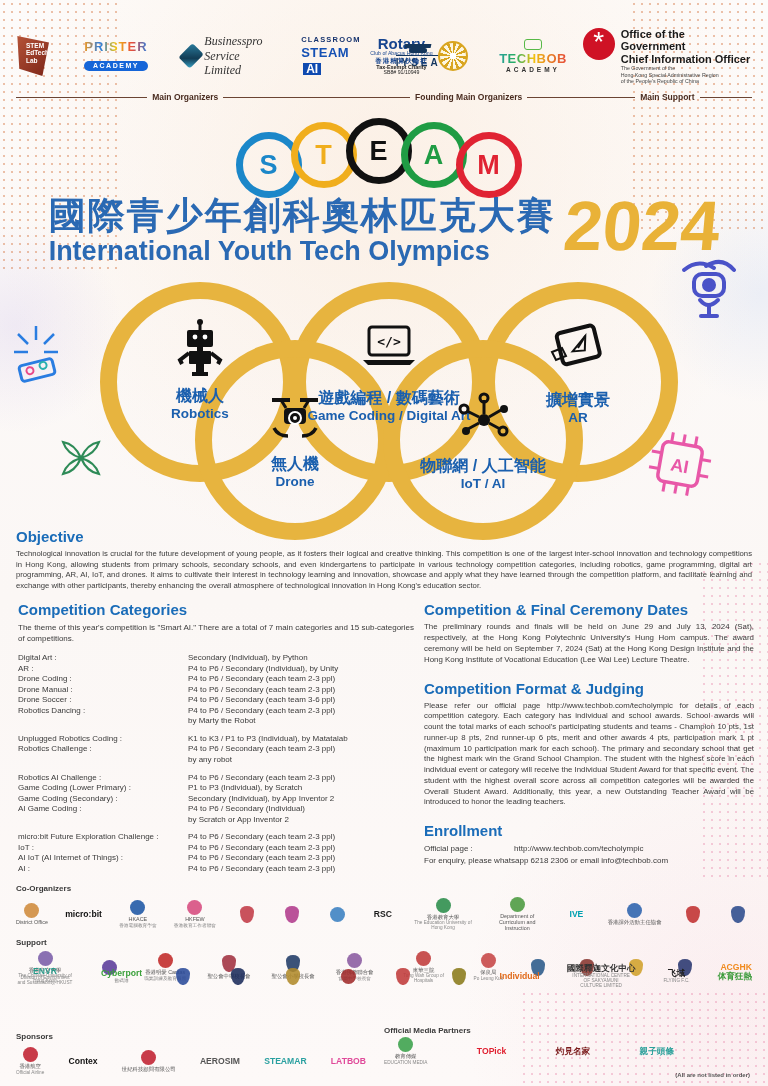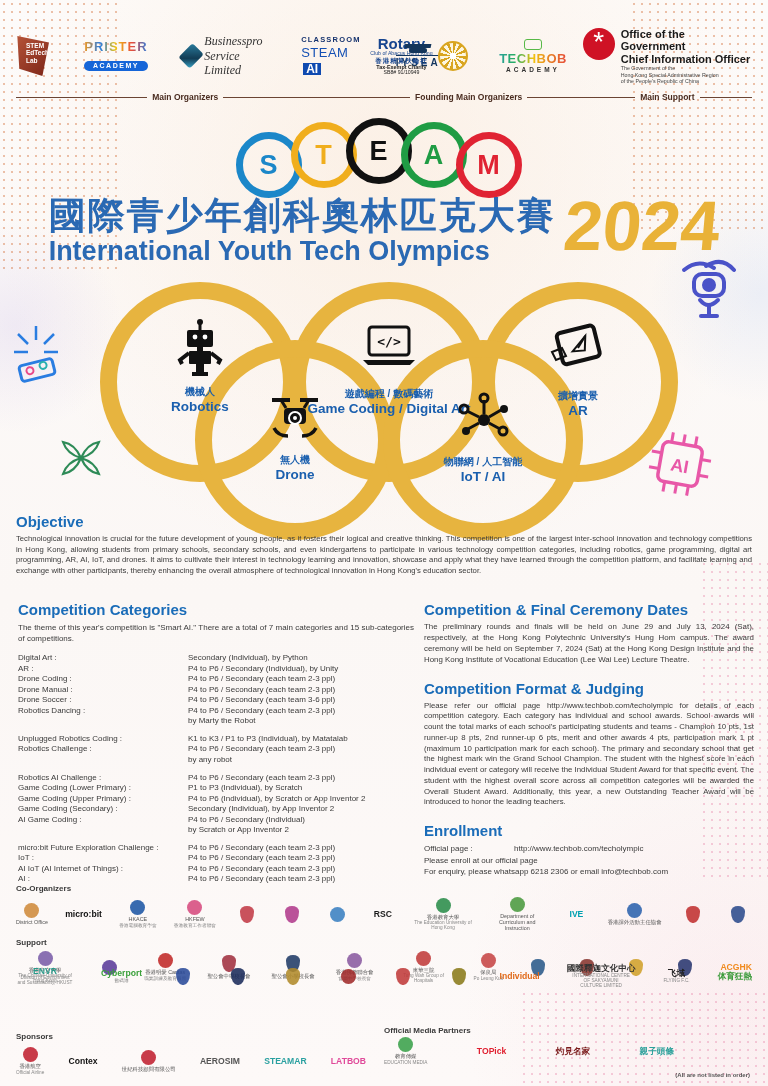--- a/index.html
+++ b/index.html
@@ -31,21 +31,21 @@
     background:linear-gradient(90deg,#f59a1d,#2a7de1,#f1c40f,#e74c3c,#2a7de1);
     -webkit-background-clip:text;background-clip:text;color:transparent;}
   .prister-academy{display:inline-block;background:#1565d8;color:#fff;font-size:7px;font-weight:700;
     padding:1.5px 9px;border-radius:9px;letter-spacing:1.5px;margin-top:1px;}
   .lg-busi{display:flex;align-items:center;gap:5px;}
   .busi-diamond{width:20px;height:20px;background:linear-gradient(135deg,#2a7d9e,#123c55 60%,#3aa6c8);
     transform:rotate(45deg);border-radius:3px;}
   .busi-txt{font-family:"Liberation Serif",serif;font-style:italic;font-size:12px;color:#333;line-height:1.2;}
   .lg-class{text-align:left;line-height:1;}
   .cls-room{font-size:7.5px;font-weight:700;color:#16336e;letter-spacing:1.2px;}
-  .cls-steam{font-size:13px;font-weight:400;color:#1450b4;letter-spacing:.5px;}
+  .cls-steam{font-size:13px;font-weight:700;color:#1450b4;letter-spacing:.5px;}
   .cls-ai{display:inline-block;background:#0f4ab0;color:#fff;font-size:12px;font-weight:800;padding:0 3px;margin-left:2px;}
   .lg-iysea{text-align:center;color:#12355f;}
   .cap{width:26px;height:9px;position:relative;margin:0 auto 2px;}
   .cap::before{content:"";position:absolute;left:4px;top:4px;width:18px;height:5px;background:#14365c;border-radius:2px;}
   .cap::after{content:"";position:absolute;left:0;top:0;width:26px;height:4px;background:#14365c;transform:skewX(-12deg);}
   .iysea-word{font-size:10px;font-weight:700;letter-spacing:3px;border-top:1px solid #12355f;padding-top:1px;}
   .lg-rotary{display:flex;align-items:center;gap:5px;}
   .rotary-txt{text-align:center;line-height:1.15;}
   .rotary-word{font-size:15px;font-weight:800;color:#17458f;line-height:1;}
   .rotary-s1{font-size:5.2px;color:#17458f;}
@@ -75,26 +75,26 @@
   .title-zh{font-size:37px;font-weight:800;color:#2a69b3;letter-spacing:2px;line-height:1.1;}
   .title-en{font-size:27px;font-weight:700;color:#2a69b3;line-height:1.05;}
   .title-year{font-size:70px;font-weight:800;color:#e9b238;line-height:.92;transform:skewX(-5deg);margin-top:-2px;}
   
   .ringzone{position:absolute;top:278px;left:0;width:768px;height:262px;}
   .goldring{position:absolute;width:200px;height:200px;border:17px solid #e7b43f;border-radius:50%;box-sizing:border-box;}
   .g1{left:100px;top:4px;} .g2{left:289px;top:4px;} .g3{left:478px;top:4px;}
   .g4{left:195px;top:62px;} .g5{left:383px;top:62px;}
   .ricon{position:absolute;}
   .rlabel{position:absolute;text-align:center;color:#1a5fae;line-height:1.25;}
-  .lzh{font-size:10px;font-weight:700;}
+  .lzh{font-size:16px;font-weight:700;}
   .len{font-size:13.5px;font-weight:700;}
   
   .h2{font-size:15px;font-weight:800;color:#1a6cb8;margin:0 0 4px 0;}
   .body-p{font-size:7.7px;color:#3a3a3a;line-height:1.38;margin:0;text-align:justify;}
-  .objective{position:absolute;top:513px;left:16px;width:736px;}
+  .objective{position:absolute;top:528px;left:16px;width:736px;}
   .col-left{position:absolute;top:601px;left:18px;width:396px;}
   .col-right{position:absolute;top:601px;left:424px;width:330px;}
   .cat-rows{margin-top:9px;}
   .cat-row{display:flex;font-size:8px;color:#3a3a3a;line-height:1.32;}
   .cat-row.gap{margin-top:7px;}
   .cat-n{width:170px;flex:none;}
   .cat-d{flex:1;}
   .h2b{margin-top:14px;}
   .enroll-line{display:flex;font-size:8px;color:#3a3a3a;line-height:1.45;}
   .enroll-lab{width:90px;flex:none;}
@@ -389,24 +389,20 @@
         </div>
         <div class="cat-row gap">
           <span class="cat-n">Robotics AI Challenge :</span>
           <span class="cat-d">P4 to P6 / Secondary (each team 2-3 ppl)</span>
         </div>
         <div class="cat-row">
           <span class="cat-n">Game Coding (Lower Primary) :</span>
           <span class="cat-d">P1 to P3 (Individual), by Scratch</span>
         </div>
         <div class="cat-row">
-          <span class="cat-n">Game Coding (Upper Primary) :</span>
-          <span class="cat-d">P4 to P6 (Individual), by Scratch or App Inventor 2</span>
-        </div>
-        <div class="cat-row">
           <span class="cat-n">Game Coding (Secondary) :</span>
           <span class="cat-d">Secondary (Individual), by App Inventor 2</span>
         </div>
         <div class="cat-row">
           <span class="cat-n">AI Game Coding :</span>
           <span class="cat-d">P4 to P6 / Secondary (Individual)</span>
         </div>
         <div class="cat-row">
           <span class="cat-n"></span>
           <span class="cat-d">by Scratch or App Inventor 2</span>
@@ -433,21 +429,20 @@
   <div class="col-right">
     <div class="h2">Competition &amp; Final Ceremony Dates</div>
     <p class="body-p" style="font-size:7.9px;">The preliminary rounds and finals will be held on June 29 and July 13, 2024 (Sat), respectively, at the Hong Kong Polytechnic University's Hung Hom campus. The award ceremony will be held on September 7, 2024 (Sat) at the Hong Kong Design Institute and the Hong Kong Institute of Vocational Education (Lee Wai Lee) Lecture Theatre.</p>
     <div class="h2 h2b">Competition Format &amp; Judging</div>
     <p class="body-p" style="font-size:7.8px;">Please refer our official page http://www.techbob.com/techolympic for details of each competition category. Each category has individual and school awards. School awards will count the total marks of each school's participating students and teams - Champion 10 pts, 1st runner-up 8 pts, 2nd runner-up 6 pts, merit and other awards 4 pts, participation mark 1 pt (maximum 10 participation mark for each school). The primary and secondary school that get the highest mark win the Grand School Champion. The student with the highest score in each individual event or category will receive the Individual Student Award for that specific event. The student with the highest overall score across all competition categories will be awarded the Overall Student Award. Additionally, this year, a new Outstanding Teacher Award will be introduced to honor the leading teachers.</p>
     <div class="h2 h2b">Enrollment</div>
     <div class="enroll-line">
       <span class="enroll-lab">Official page :</span>
       <span>http://www.techbob.com/techolympic</span>
     </div>
-    <div class="enroll-line">Please enroll at our official page</div>
     <div class="enroll-line">For enquiry, please whatsapp 6218 2306 or email info@techbob.com</div>
   </div>
 
   <div class="plabel" style="left:16px;top:884px;">Co-Organizers</div>
   <div class="lgrow" style="left:16px;right:16px;top:893px;height:42px;">
       <div class="chip">
         <div class="chip-mark" style="background: rgb(207, 138, 59);"></div>
         <div class="chip-t">District Office</div>
       </div>
       <div class="chip">

